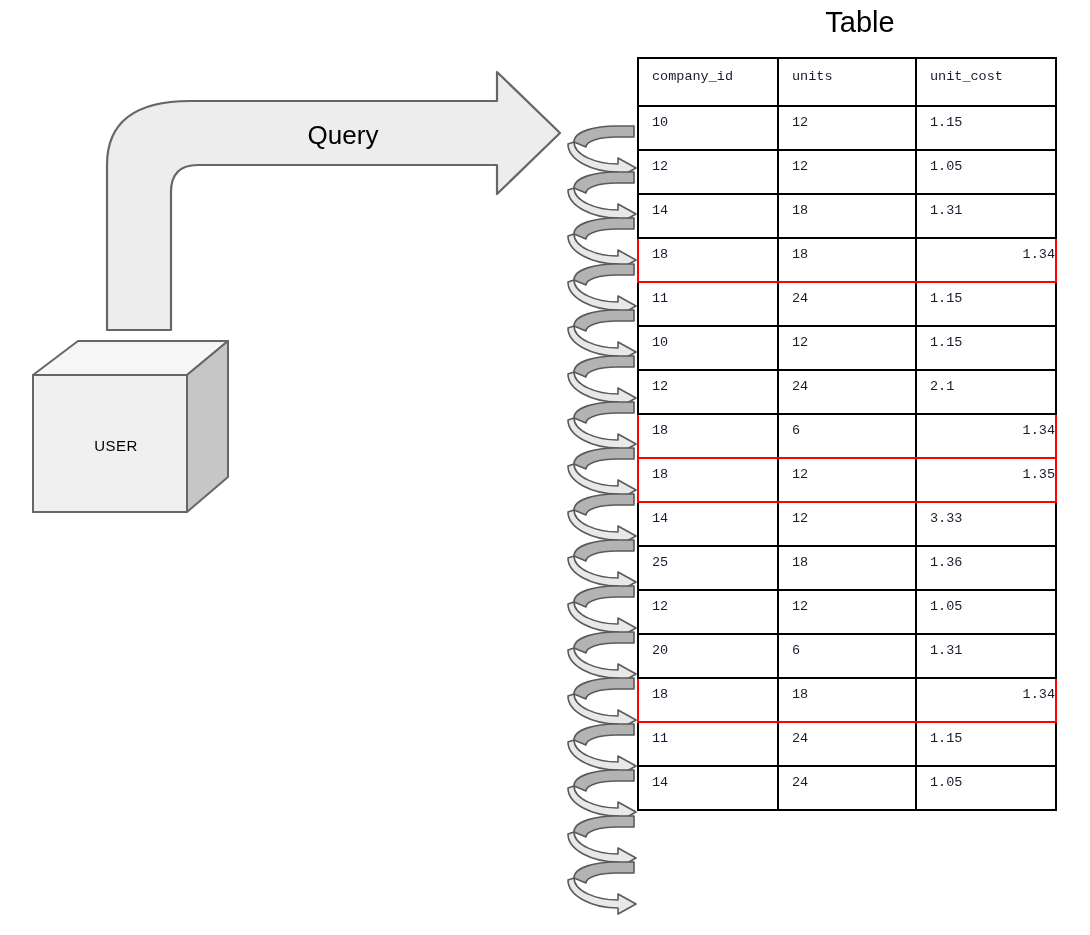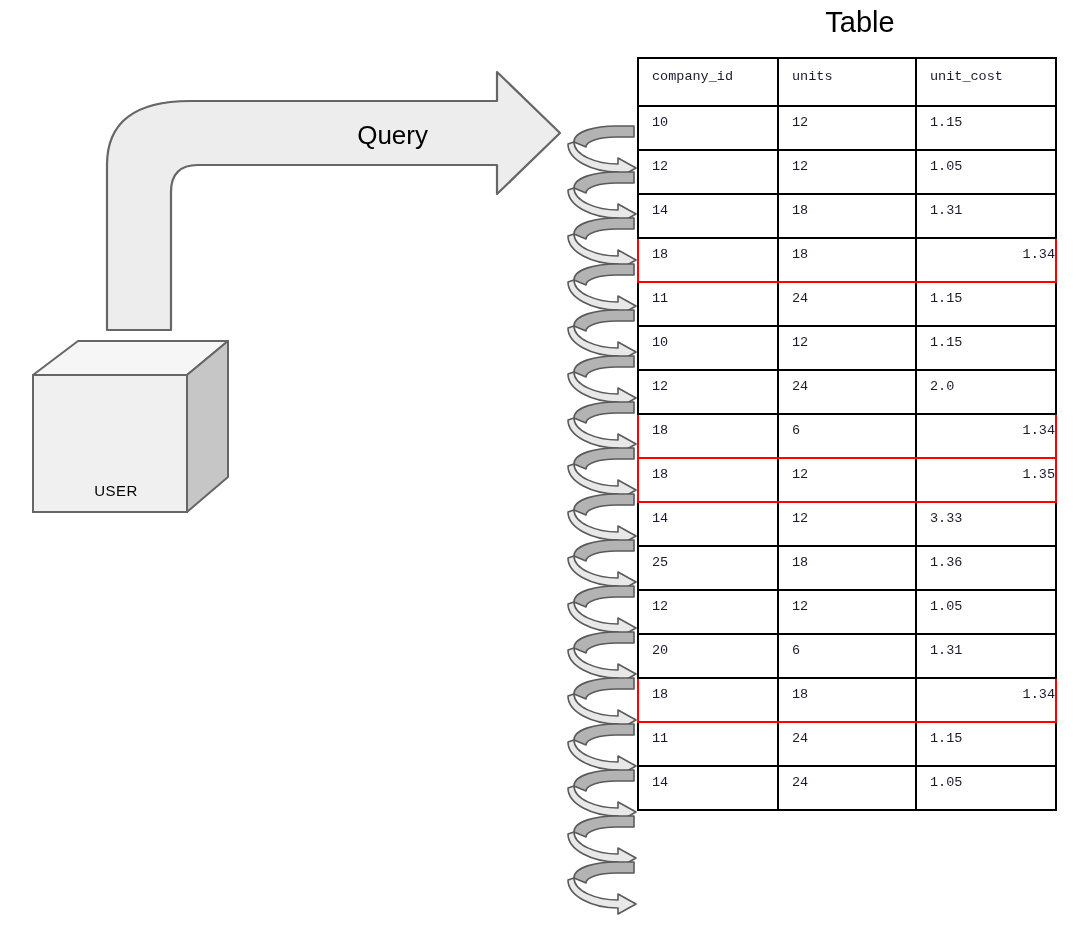--- a/index.html
+++ b/index.html
@@ -24,40 +24,39 @@
     width: 1090px;
     height: 935px;
   }
 
   
   .query-label {
     position: absolute;
     left: 258px;
     top: 120px;
     width: 170px;
-    text-align: right;
+    text-align: center;
     font-size: 26px;
     color: #000000;
     font-family: "Liberation Sans", sans-serif;
     white-space: nowrap;
     pointer-events: none;
   }
 
   
   .cube-label {
     position: absolute;
     left: 33px;
     top: 437px;
     width: 166px;
     text-align: center;
     font-size: 15px;
     color: #000000;
     font-family: "Liberation Sans", sans-serif;
     letter-spacing: 0.4px;
-    margin-top: 45px;
   }
 
   
   .table-title {
     position: absolute;
     left: 651px;
     top: 6px;
     width: 418px;
     text-align: center;
     font-size: 29px;
@@ -234,21 +233,21 @@
           <td>1.15</td>
         </tr>
         <tr>
           <td>10</td>
           <td>12</td>
           <td>1.15</td>
         </tr>
         <tr>
           <td>12</td>
           <td>24</td>
-          <td>2.0</td>
+          <td>2.1</td>
         </tr>
         <tr class="hl">
           <td>18</td>
           <td>6</td>
           <td>1.34</td>
         </tr>
         <tr class="hl">
           <td>18</td>
           <td>12</td>
           <td>1.35</td>

